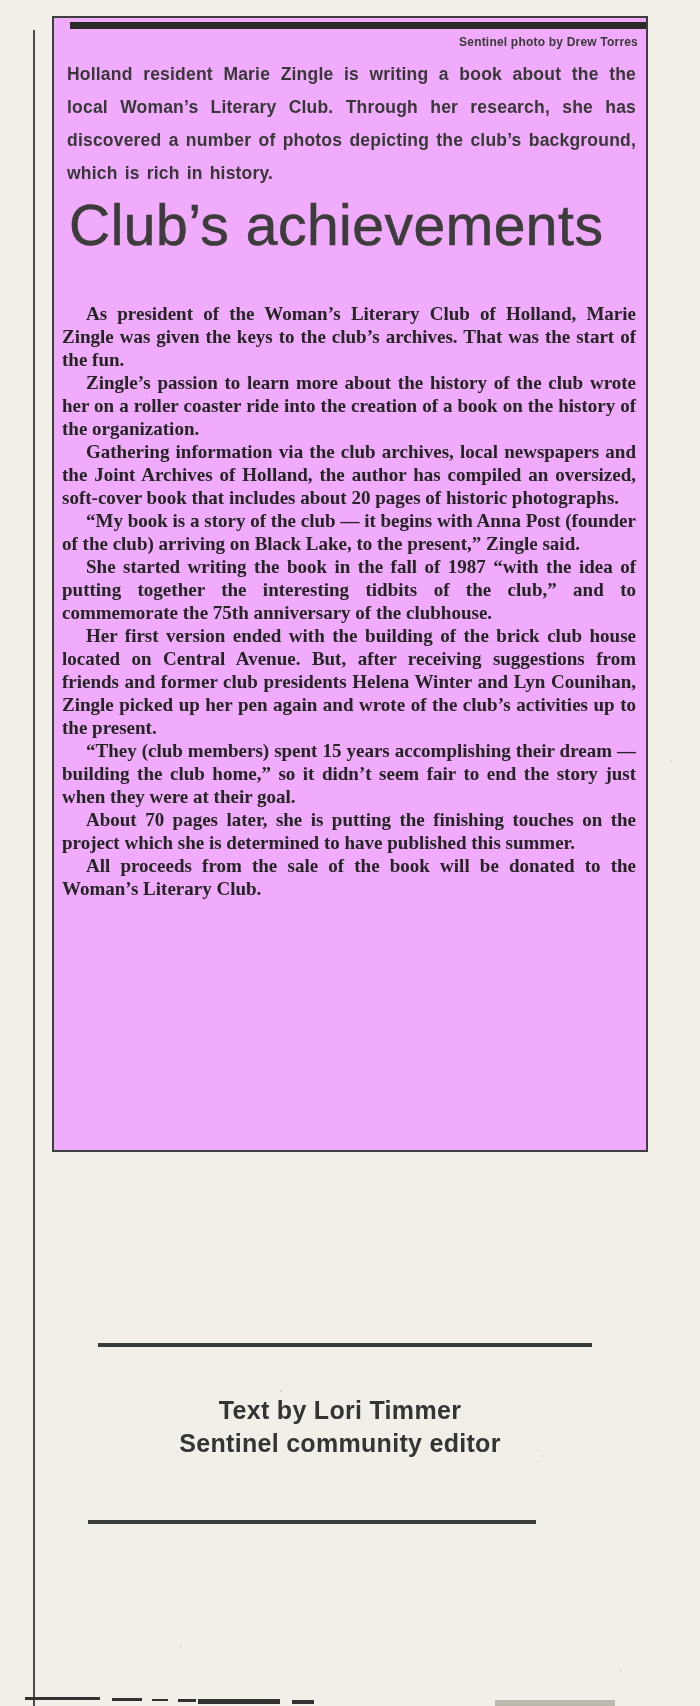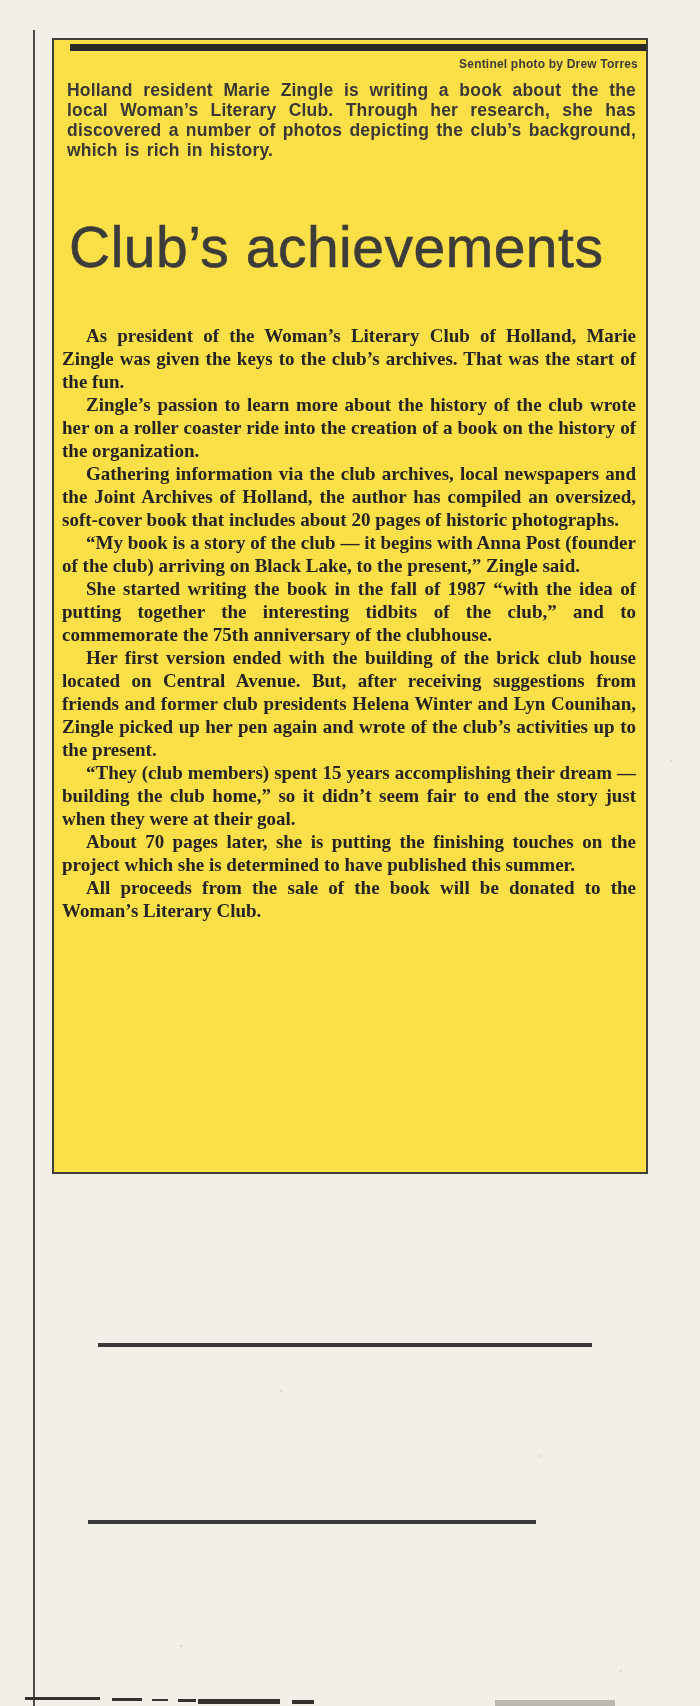--- a/index.html
+++ b/index.html
@@ -26,40 +26,40 @@
       120px 1445px rgba(60,60,55,.18), 560px 1470px rgba(60,60,55,.15),
       330px 1580px rgba(60,60,55,.2), 80px 1620px rgba(60,60,55,.15),
       600px 1650px rgba(60,60,55,.18), 260px 40px rgba(60,60,55,.15);
     left:60px;top:200px;
   }
   .left-rule{
     position:absolute;left:33px;top:30px;width:2px;height:1676px;
     background:#4d4d4d;
   }
   .article-box{
-    position:absolute;left:52px;top:38px;width:596px;height:1136px;
+    position:absolute;left:52px;top:16px;width:596px;height:1136px;
     border:2px solid #3f3e3c;
-    background:#fde047;
+    background:#f0abfc;
     box-sizing:border-box;
   }
   .top-bar{
     margin:4px 0 0 16px;height:7px;background:#2b2a28;
   }
   .credit{
     margin:5px 8px 0 0;
     text-align:right;
     font-size:12px;font-weight:bold;color:#3a3a38;
     letter-spacing:.2px;
     height:16px;line-height:16px;
   }
   .caption{
     margin:8px 10px 0 13px;
     height:114px;
     font-size:17.5px;font-weight:bold;
-    line-height:20px;
+    line-height:33px;
     color:#383836;
     text-align:justify;
     letter-spacing:.2px;
     word-spacing:2px;
   }
   .headline{
     margin:22px 0 0 15px;
     font-size:57px;line-height:62px;
     font-weight:normal;
     color:#3c3c3a;
@@ -120,20 +120,24 @@
       <p>She started writing the book in the fall of 1987 “with the idea of putting together the interesting tidbits of the club,” and to commemorate the 75th anniversary of the clubhouse.</p>
       <p>Her first version ended with the building of the brick club house located on Central Avenue. But, after receiving suggestions from friends and former club presidents Helena Winter and Lyn Counihan, Zingle picked up her pen again and wrote of the club’s activities up to the present.</p>
       <p>“They (club members) spent 15 years accomplishing their dream — building the club home,” so it didn’t seem fair to end the story just when they were at their goal.</p>
       <p>About 70 pages later, she is putting the finishing touches on the project which she is determined to have published this summer.</p>
       <p>All proceeds from the sale of the book will be donated to the Woman’s Literary Club.</p>
     </div>
   </div>
 
   <div class="hrule rule-top"></div>
 
+  <div class="byline">
+    <div>Text by Lori Timmer</div>
+    <div>Sentinel community editor</div>
+  </div>
 
   <div class="hrule rule-bottom"></div>
 
   <div class="artifact a1"></div>
   <div class="artifact a2"></div>
   <div class="artifact a3"></div>
   <div class="artifact a4"></div>
   <div class="artifact a5"></div>
   <div class="artifact a6"></div>
   <div class="artifact a7"></div>

